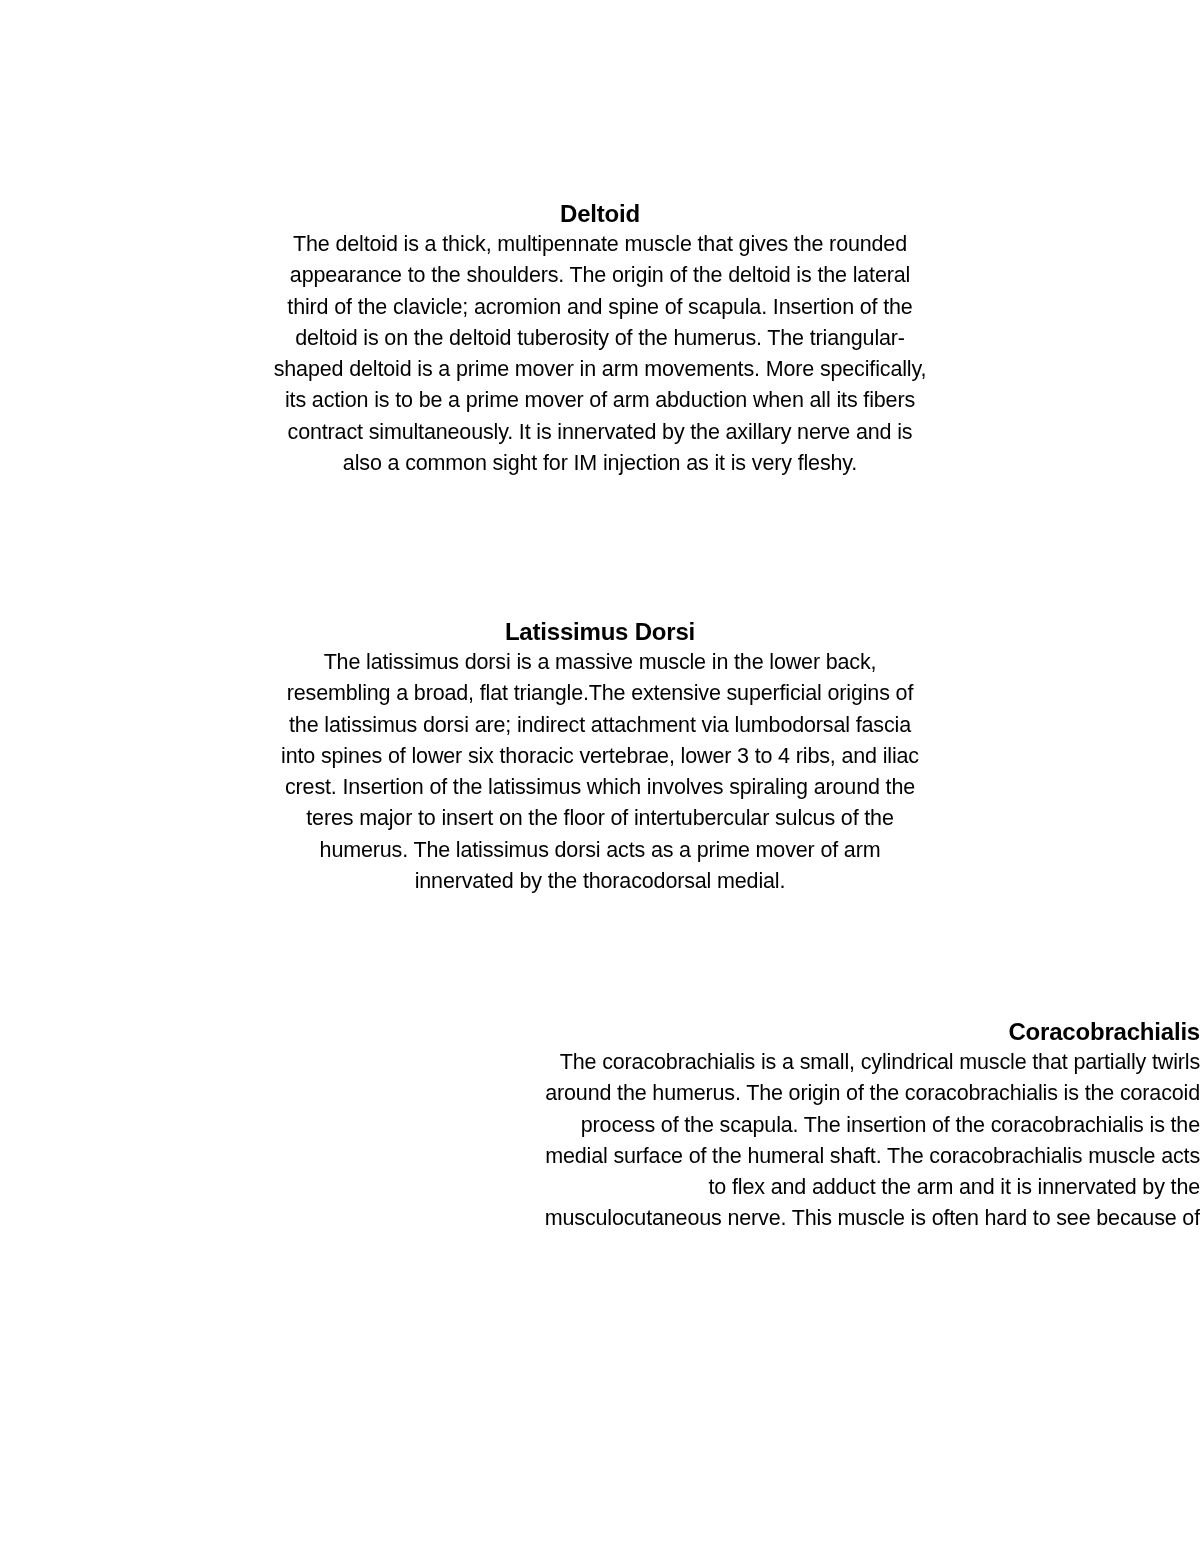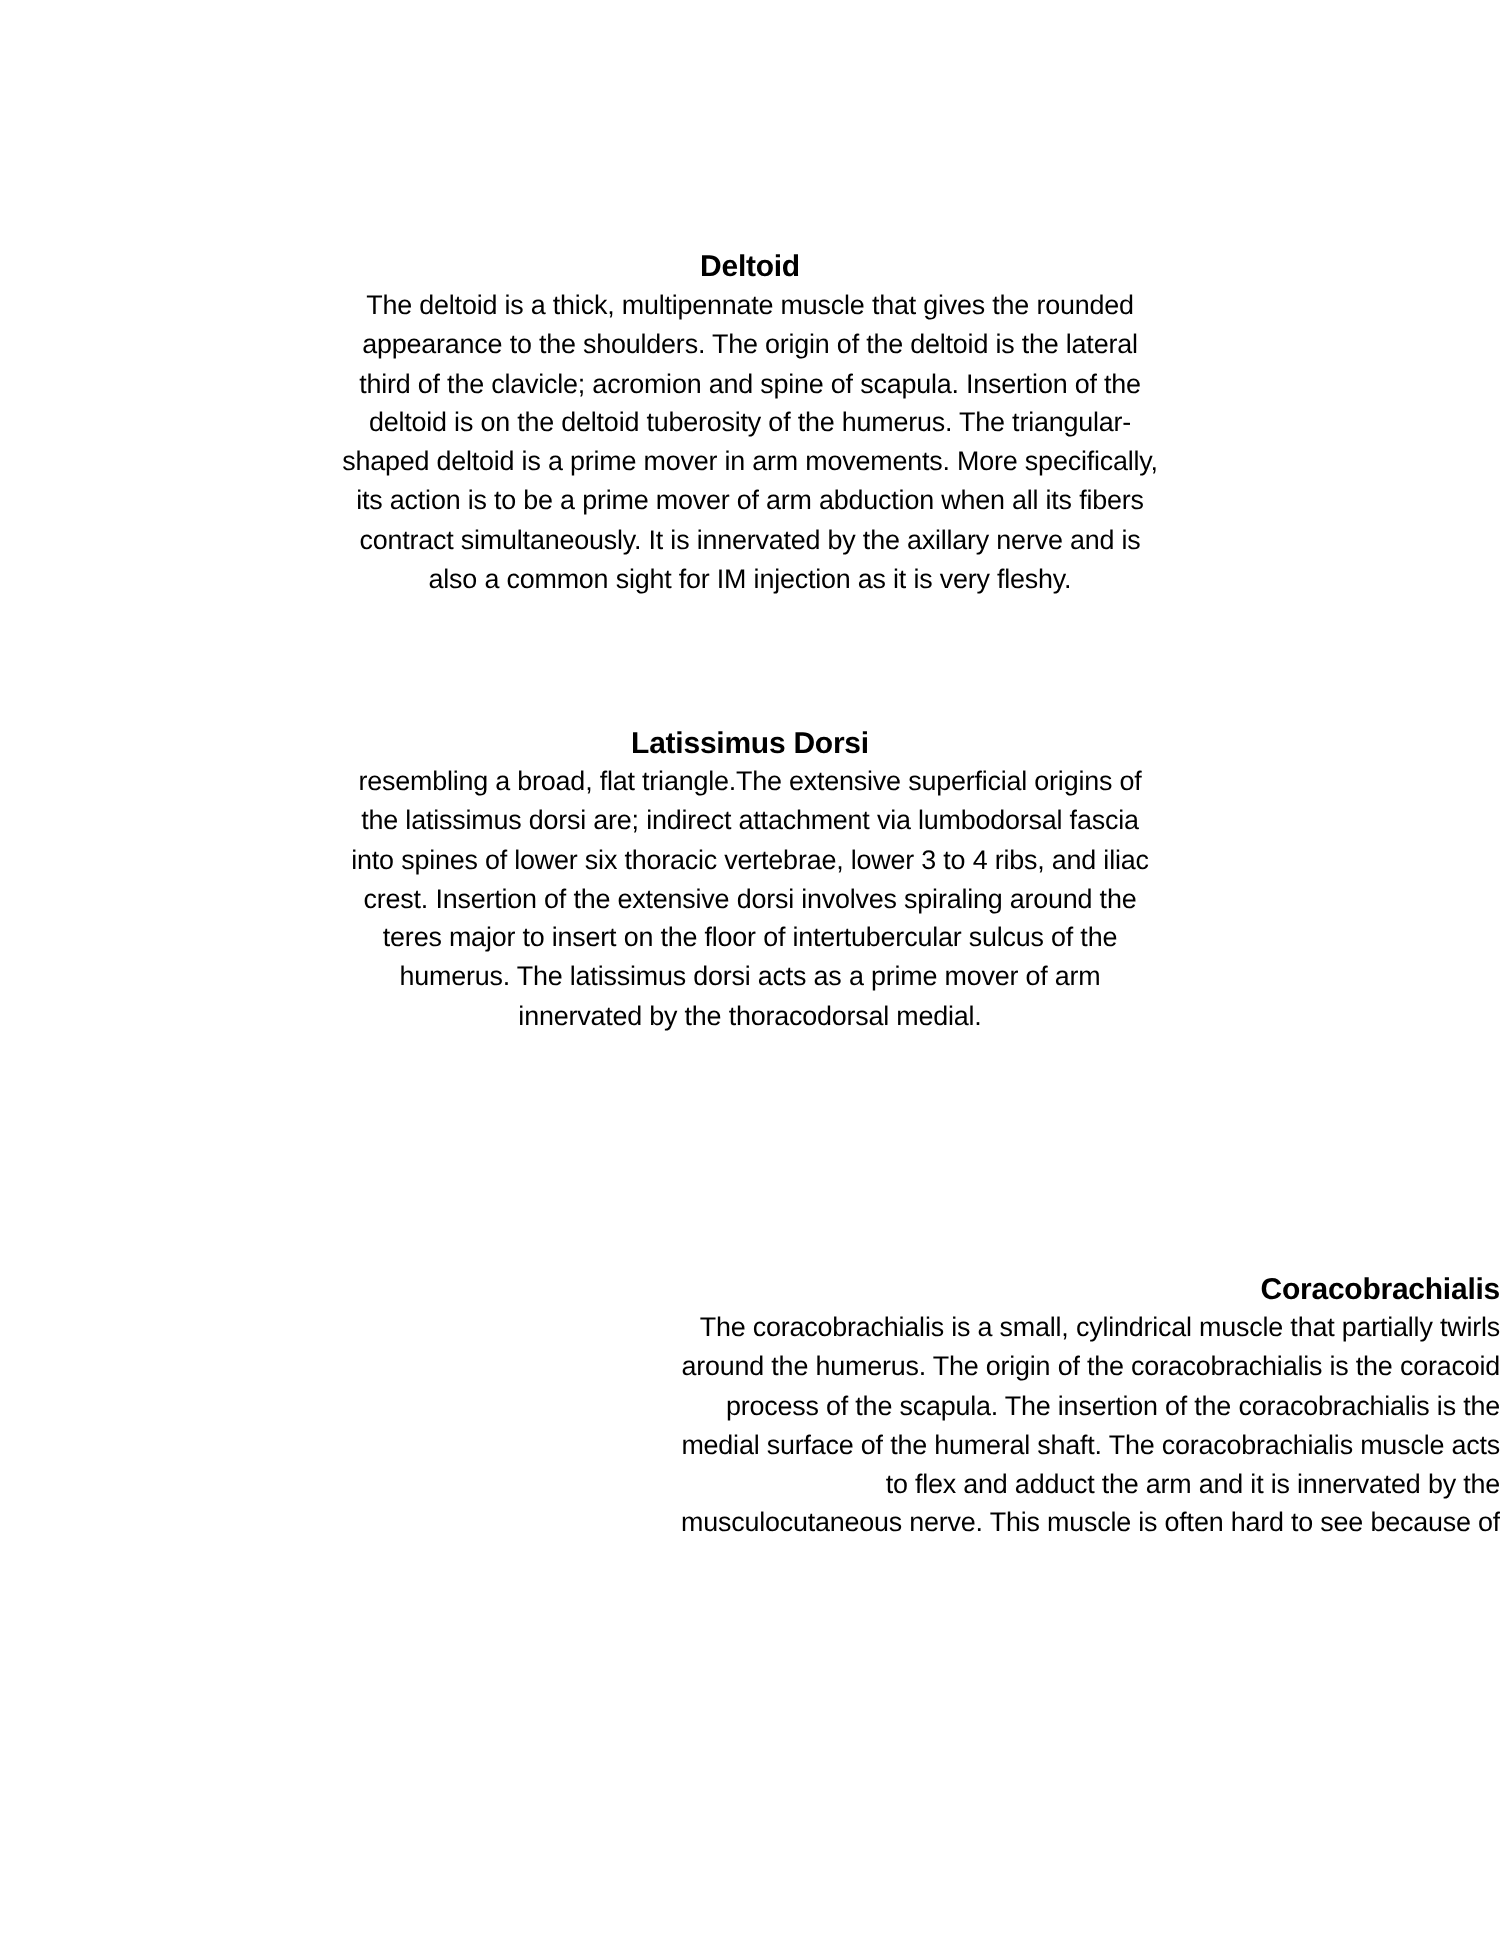--- a/index.html
+++ b/index.html
@@ -34,21 +34,21 @@
       line-height: 31.3px;
       margin: 0;
       letter-spacing: -0.15px;
     }
     .line {
       display: block;
       white-space: nowrap;
       height: 31.3px;
     }
     #sec-deltoid { top: 198px; }
-    #sec-lat { top: 579px; }
+    #sec-lat { top: 616px; }
     #sec-coraco { top: 1016px; text-align: right; }
   </style>
 </head>
 <body>
 
 <div class="section" id="sec-deltoid">
   <h2 class="section-title">Deltoid</h2>
   <p class="section-body">
     <span class="line">The deltoid is a thick, multipennate muscle that gives the rounded</span>
     <span class="line">appearance to the shoulders. The origin of the deltoid is the lateral</span>
@@ -57,24 +57,25 @@
     <span class="line">shaped deltoid is a prime mover in arm movements. More specifically,</span>
     <span class="line">its action is to be a prime mover of arm abduction when all its fibers</span>
     <span class="line">contract simultaneously. It is innervated by the axillary nerve and is</span>
     <span class="line">also a common sight for IM injection as it is very fleshy.</span>
   </p>
 </div>
 
 <div class="section" id="sec-lat">
   <h2 class="section-title">Latissimus Dorsi</h2>
   <p class="section-body">
+    <span class="line">The latissimus dorsi is a massive muscle in the lower back,</span>
     <span class="line">resembling a broad, flat triangle.The extensive superficial origins of</span>
     <span class="line">the latissimus dorsi are; indirect attachment via lumbodorsal fascia</span>
     <span class="line">into spines of lower six thoracic vertebrae, lower 3 to 4 ribs, and iliac</span>
-    <span class="line">crest. Insertion of the extensive dorsi involves spiraling around the</span>
+    <span class="line">crest. Insertion of the latissimus which involves spiraling around the</span>
     <span class="line">teres major to insert on the floor of intertubercular sulcus of the</span>
     <span class="line">humerus. The latissimus dorsi acts as a prime mover of arm</span>
     <span class="line">innervated by the thoracodorsal medial.</span>
   </p>
 </div>
 
 <div class="section" id="sec-coraco">
   <h2 class="section-title">Coracobrachialis</h2>
   <p class="section-body">
     <span class="line">The coracobrachialis is a small, cylindrical muscle that partially twirls</span>

